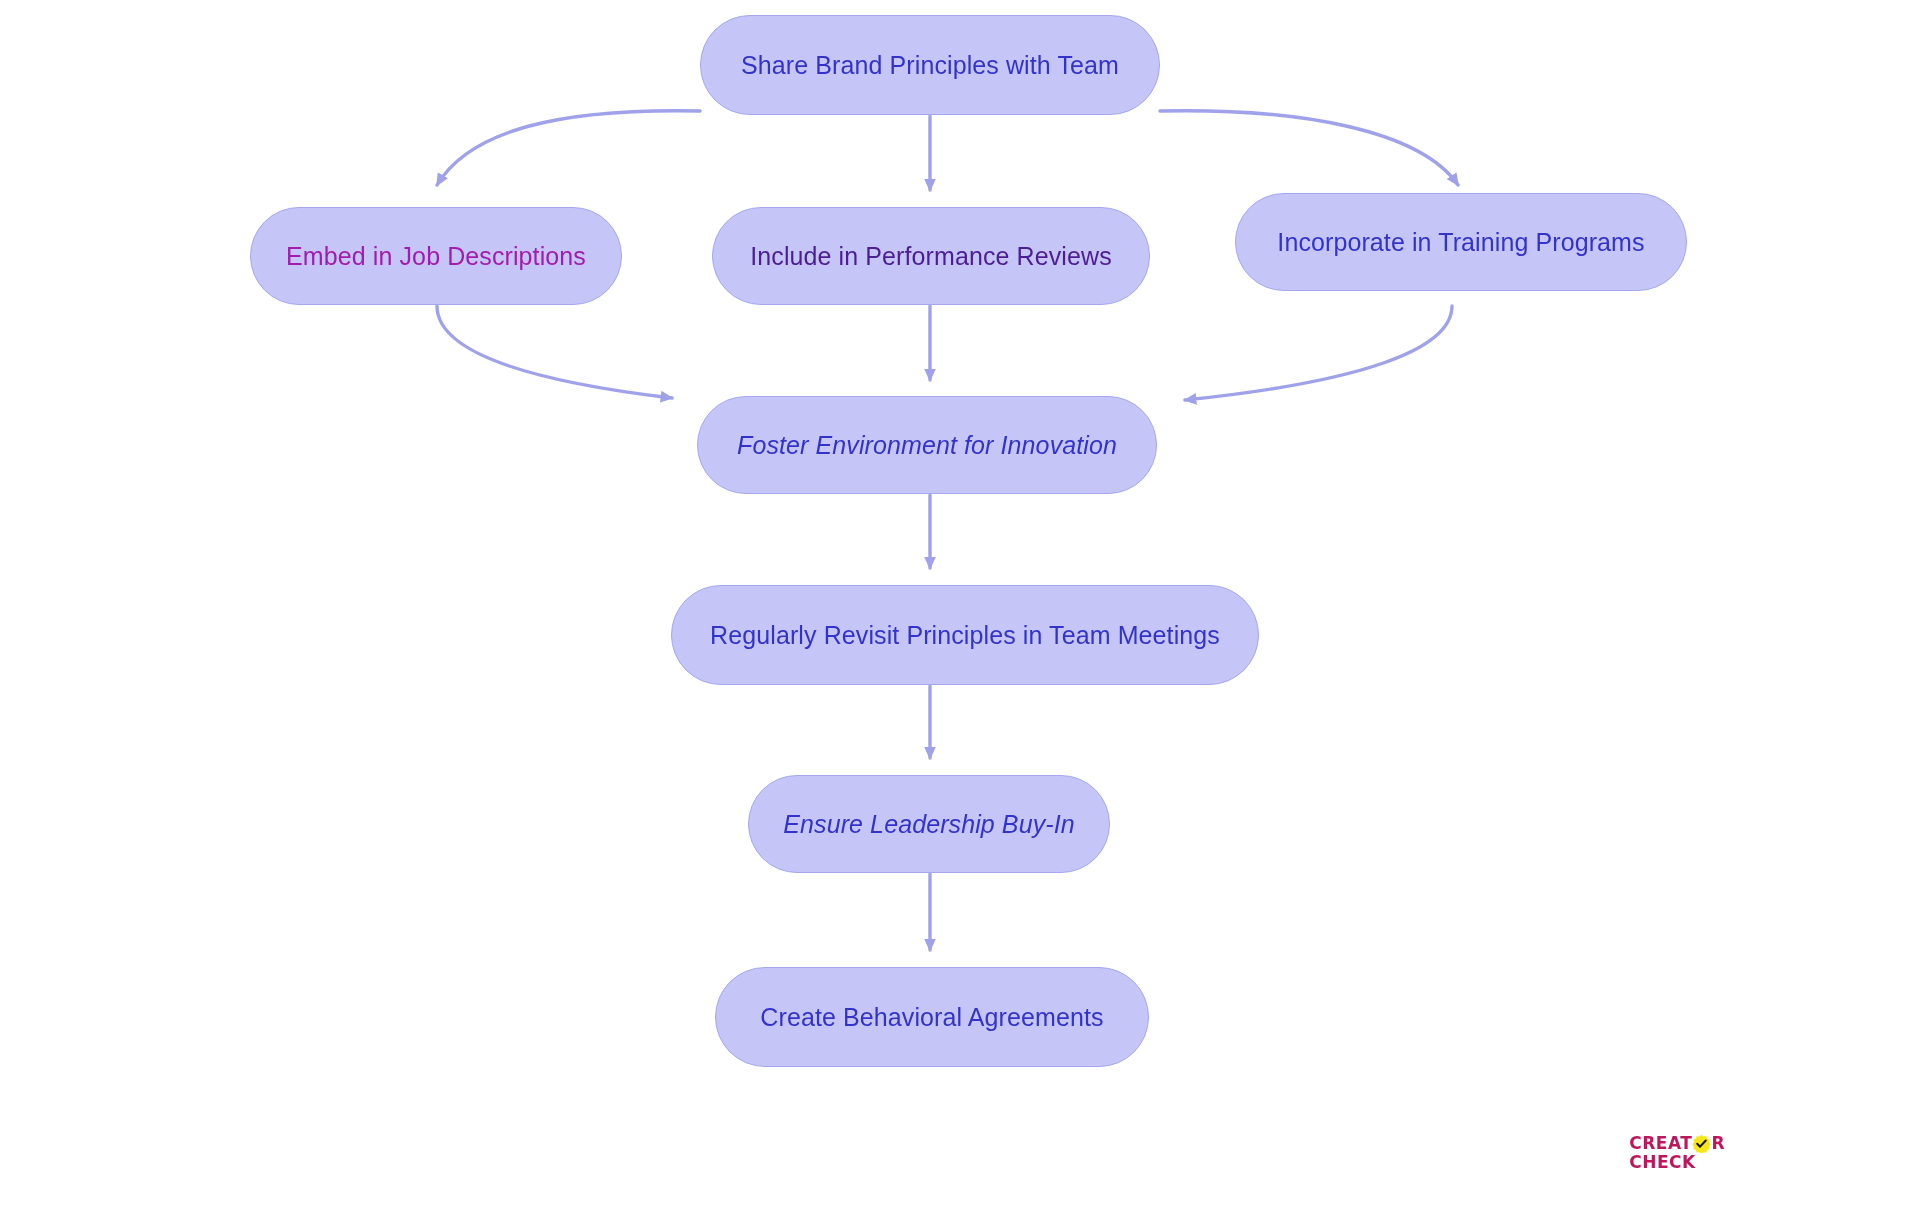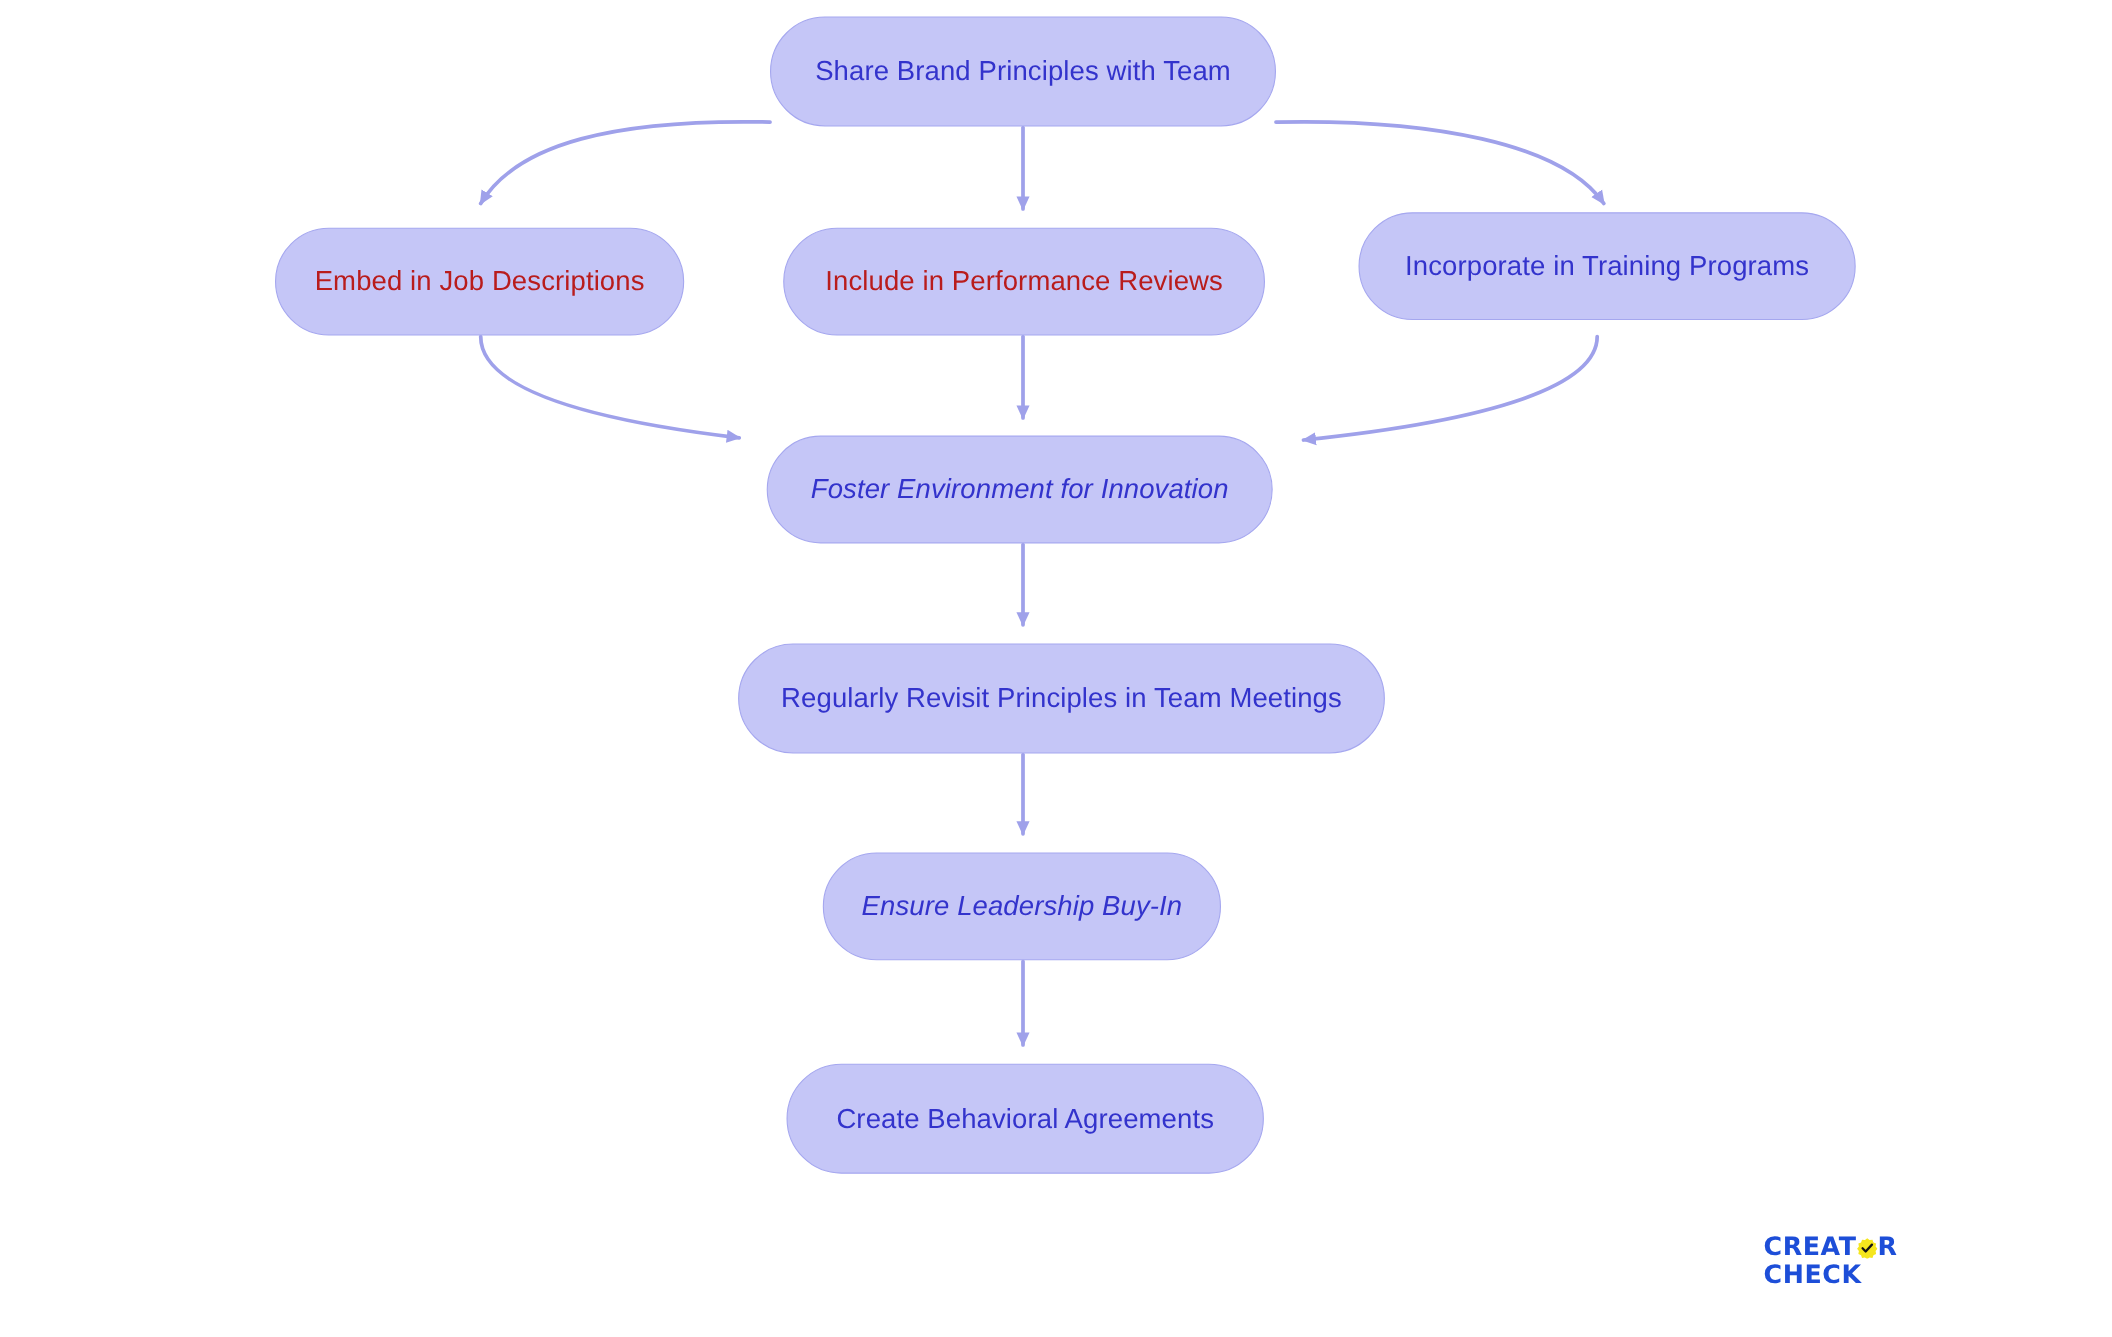--- a/index.html
+++ b/index.html
@@ -51,24 +51,24 @@
   }
 
   
   #watermark {
     position: absolute;
     right: 48px;
     bottom: 44px;
     z-index: 5;
     font-family: "DejaVu Sans", sans-serif;
     font-weight: bold;
-    font-size: 23px;
+    font-size: 17px;
     letter-spacing: 0.5px;
     line-height: 1.06;
-    color: #1d4ed8;
+    color: #be185d;
     text-align: left;
   }
   #watermark .wm-line {
     display: flex;
     align-items: center;
   }
   .wm-badge {
     display: inline-block;
     position: relative;
     width: 19px;
@@ -113,24 +113,24 @@
 
       <path d="M 930 874 L 930 950" marker-end="url(#arrow-head)"></path>
     </g>
   </svg>
 
   <div id="node-container">
       <div class="node" style="left: 700px; top: 15px; width: 460px; height: 100px; background: rgb(197, 198, 247); border-color: rgb(165, 167, 239);">
         <span class="node-label" style="color: rgb(51, 51, 204);">Share Brand Principles with Team</span>
       </div>
       <div class="node" style="left: 250px; top: 207px; width: 372px; height: 98px; background: rgb(197, 198, 247); border-color: rgb(165, 167, 239);">
-        <span class="node-label" style="color: #b91c1c;">Embed in Job Descriptions</span>
+        <span class="node-label" style="color: #a21caf;">Embed in Job Descriptions</span>
       </div>
       <div class="node" style="left: 712px; top: 207px; width: 438px; height: 98px; background: rgb(197, 198, 247); border-color: rgb(165, 167, 239);">
-        <span class="node-label" style="color: #b91c1c;">Include in Performance Reviews</span>
+        <span class="node-label" style="color: #4c1d95;">Include in Performance Reviews</span>
       </div>
       <div class="node" style="left: 1235px; top: 193px; width: 452px; height: 98px; background: rgb(197, 198, 247); border-color: rgb(165, 167, 239);">
         <span class="node-label" style="color: rgb(51, 51, 204);">Incorporate in Training Programs</span>
       </div>
       <div class="node" style="left: 697px; top: 396px; width: 460px; height: 98px; background: rgb(197, 198, 247); border-color: rgb(165, 167, 239); font-style: italic;">
         <span class="node-label" style="color: rgb(51, 51, 204);">Foster Environment for Innovation</span>
       </div>
       <div class="node" style="left: 671px; top: 585px; width: 588px; height: 100px; background: rgb(197, 198, 247); border-color: rgb(165, 167, 239);">
         <span class="node-label" style="color: rgb(51, 51, 204);">Regularly Revisit Principles in Team Meetings</span>
       </div>

